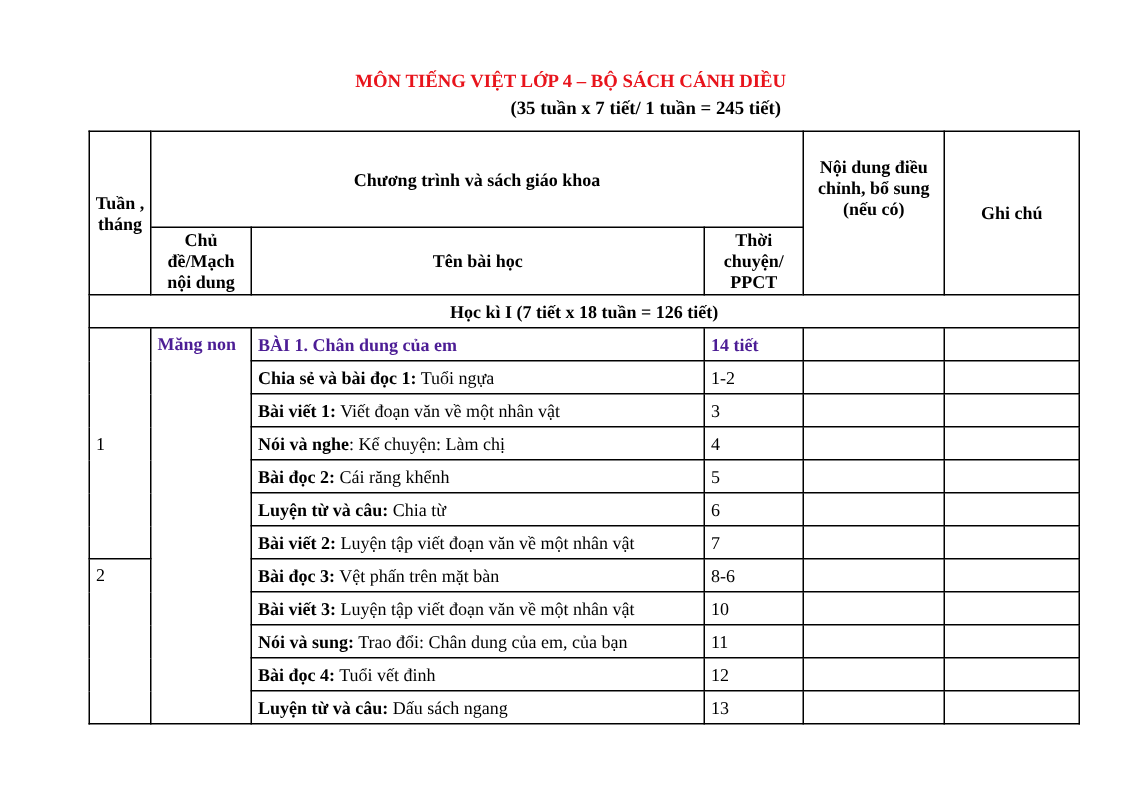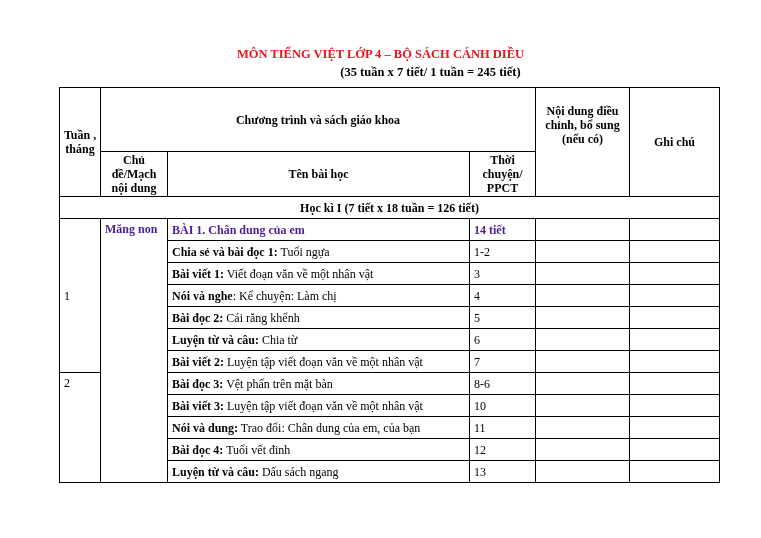--- a/index.html
+++ b/index.html
@@ -99,21 +99,21 @@
         <td></td>
         <td></td>
   </tr>
   <tr style="height:22px">
     <td><b>Bài viết 3:</b><span> Luyện tập viết đoạn văn về một nhân vật</span></td>
     <td class="center">10</td>
         <td></td>
         <td></td>
   </tr>
   <tr style="height:22px">
-    <td><b>Nói và dung:</b><span> Trao đổi: Chân dung của em, của bạn</span></td>
+    <td><b>Nói và sung:</b><span> Trao đổi: Chân dung của em, của bạn</span></td>
     <td class="center">11</td>
         <td></td>
         <td></td>
   </tr>
   <tr style="height:22px">
     <td><b>Bài đọc 4:</b><span> Tuổi vết đinh</span></td>
     <td class="center">12</td>
         <td></td>
         <td></td>
   </tr>

